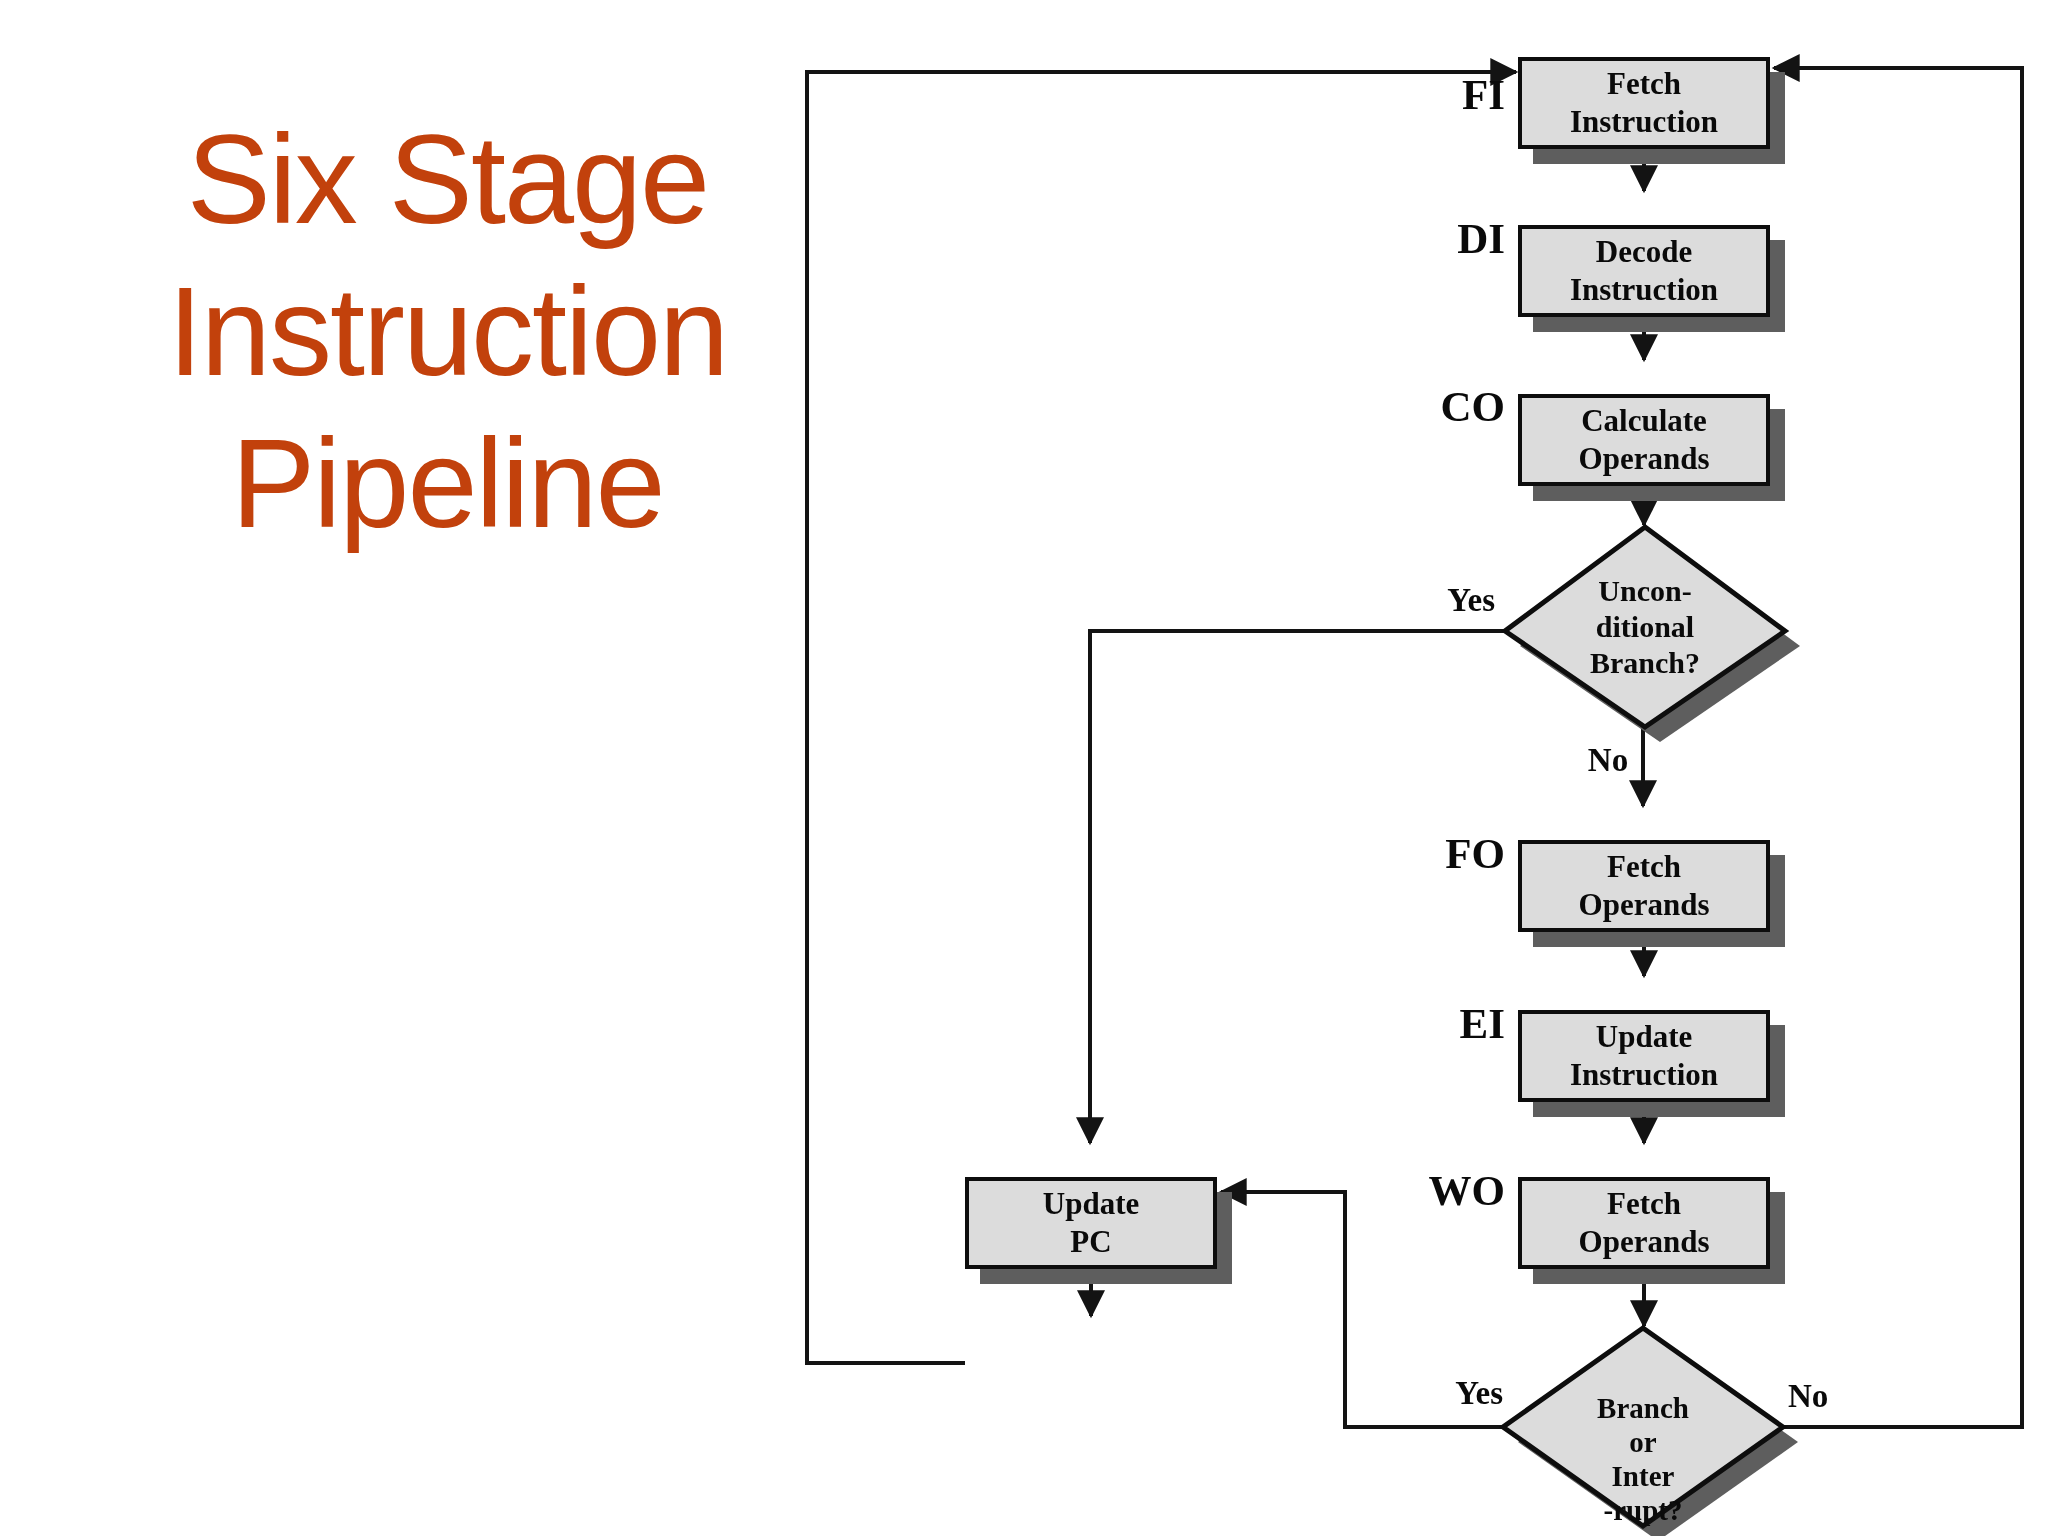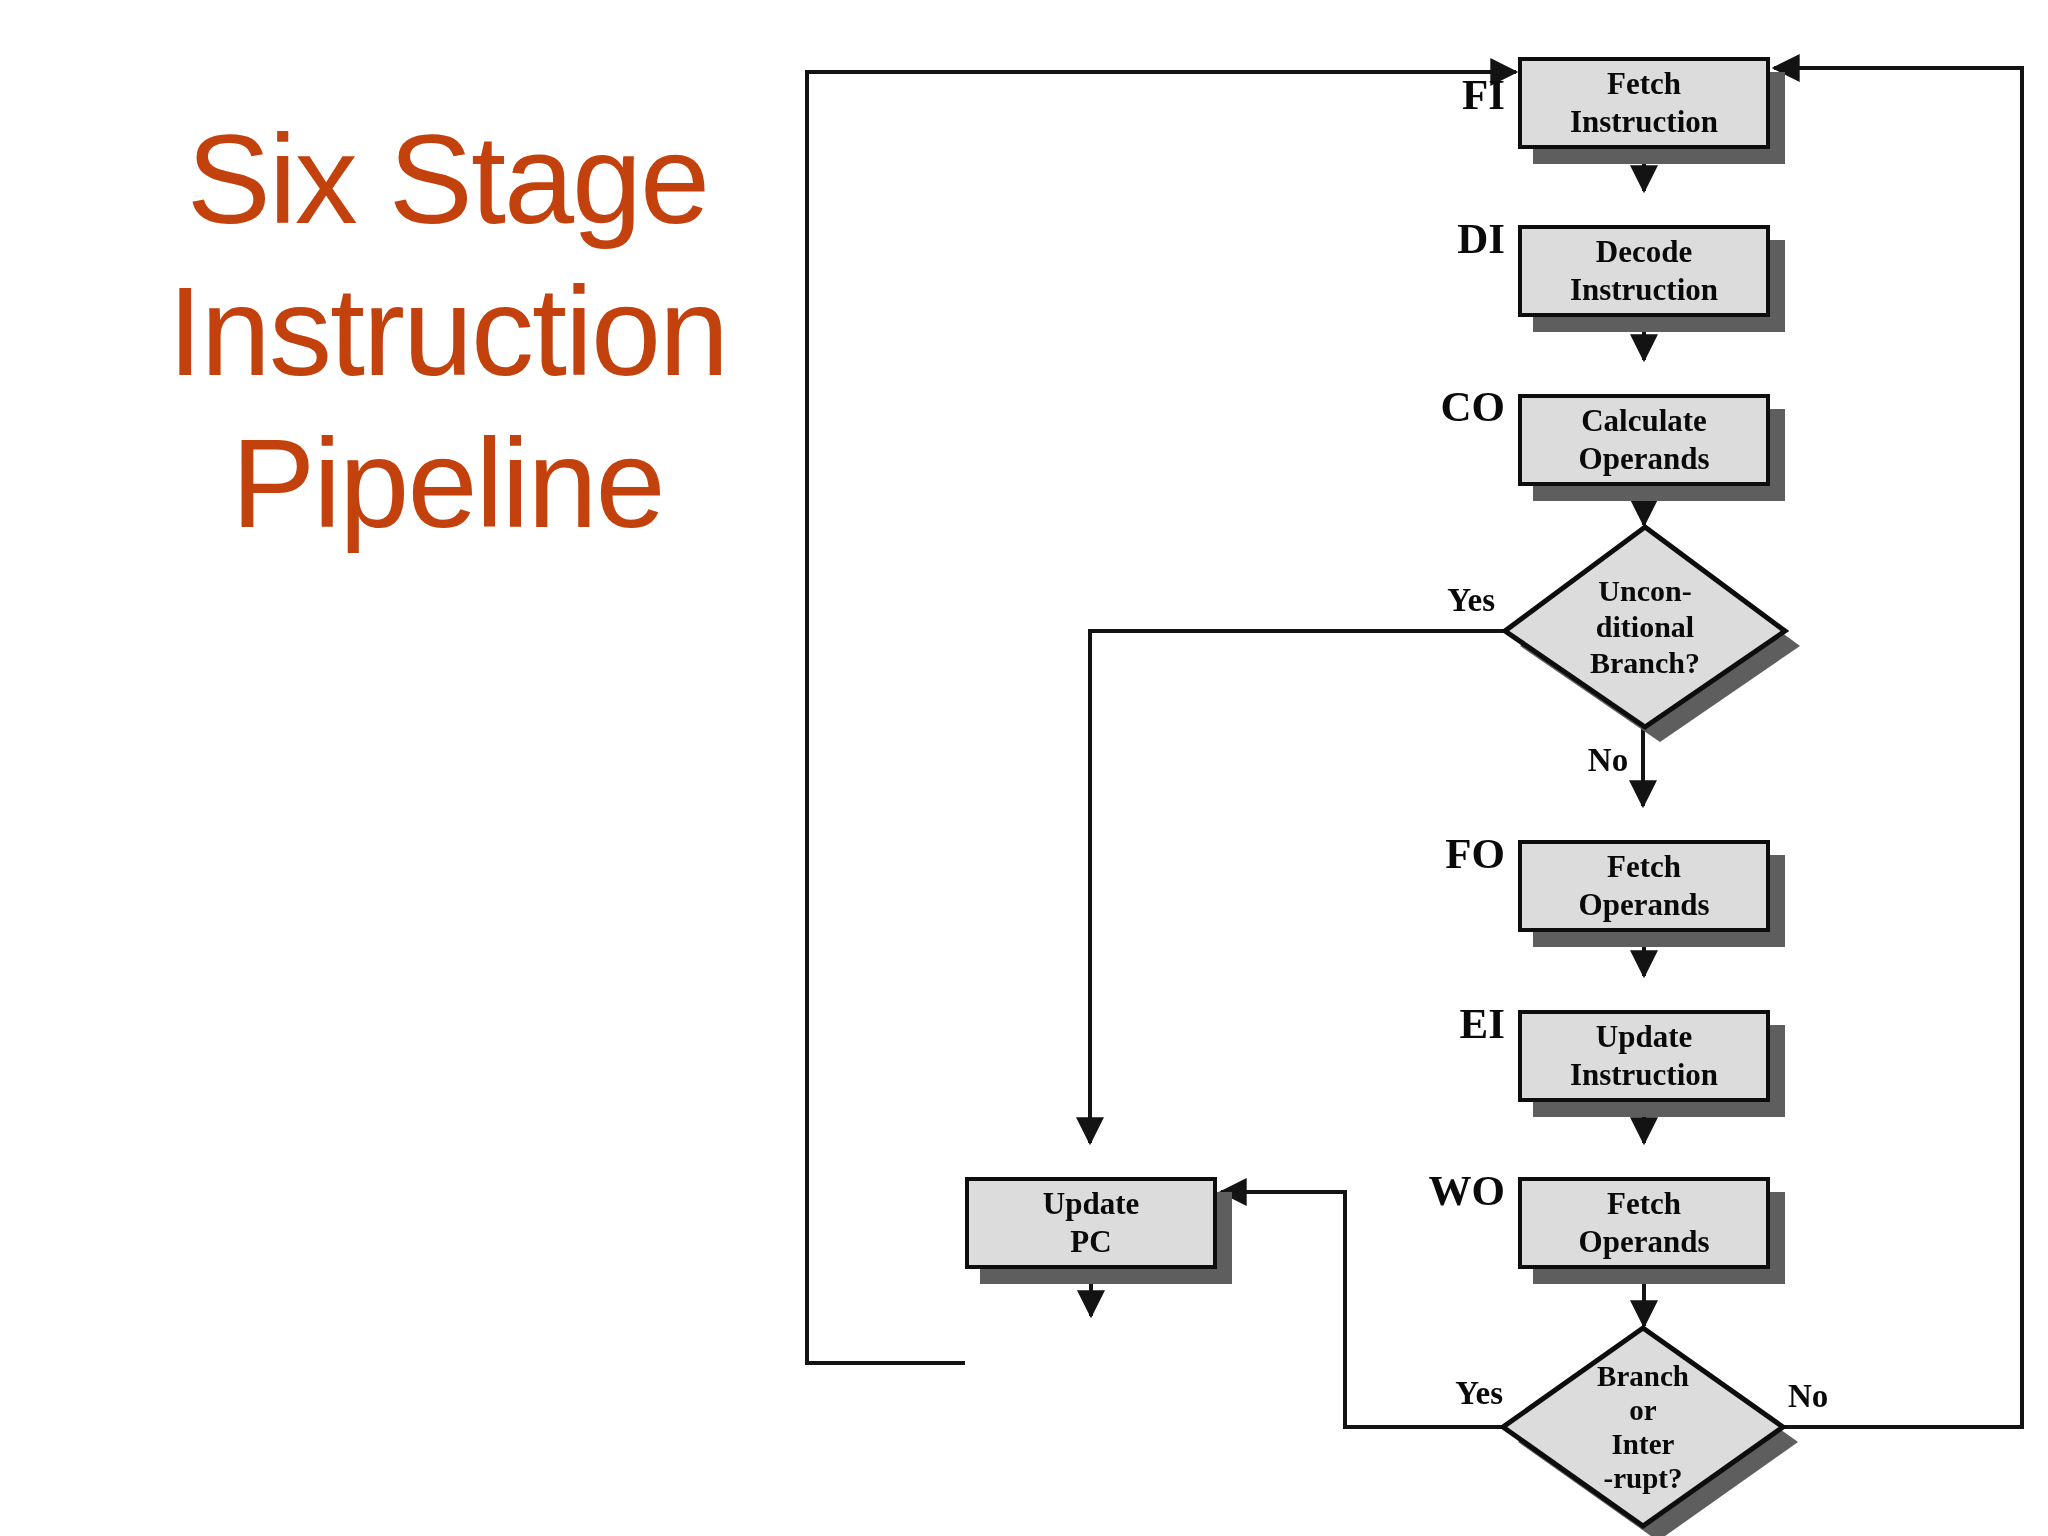--- a/index.html
+++ b/index.html
@@ -25,21 +25,21 @@
   .node-label{
     font-weight:bold;font-size:31px;line-height:38px;
     color:#0a0a0a;text-align:center;white-space:pre-line;
   }
 
   .dlabel{
     position:absolute;width:220px;
     font-weight:bold;font-size:30px;line-height:36px;
     color:#0a0a0a;text-align:center;white-space:pre-line;
   }
-  .dlabel.small{font-size:29px;line-height:34px;}
+  .dlabel.small{font-size:29px;line-height:34px;margin-top:32px;}
 
   .stage{
     position:absolute;width:175px;left:1330px;
     font-weight:bold;font-size:43px;line-height:46px;
     color:#0a0a0a;text-align:right;
   }
 
   .edge-label{
     position:absolute;
     font-weight:bold;font-size:33px;line-height:38px;

